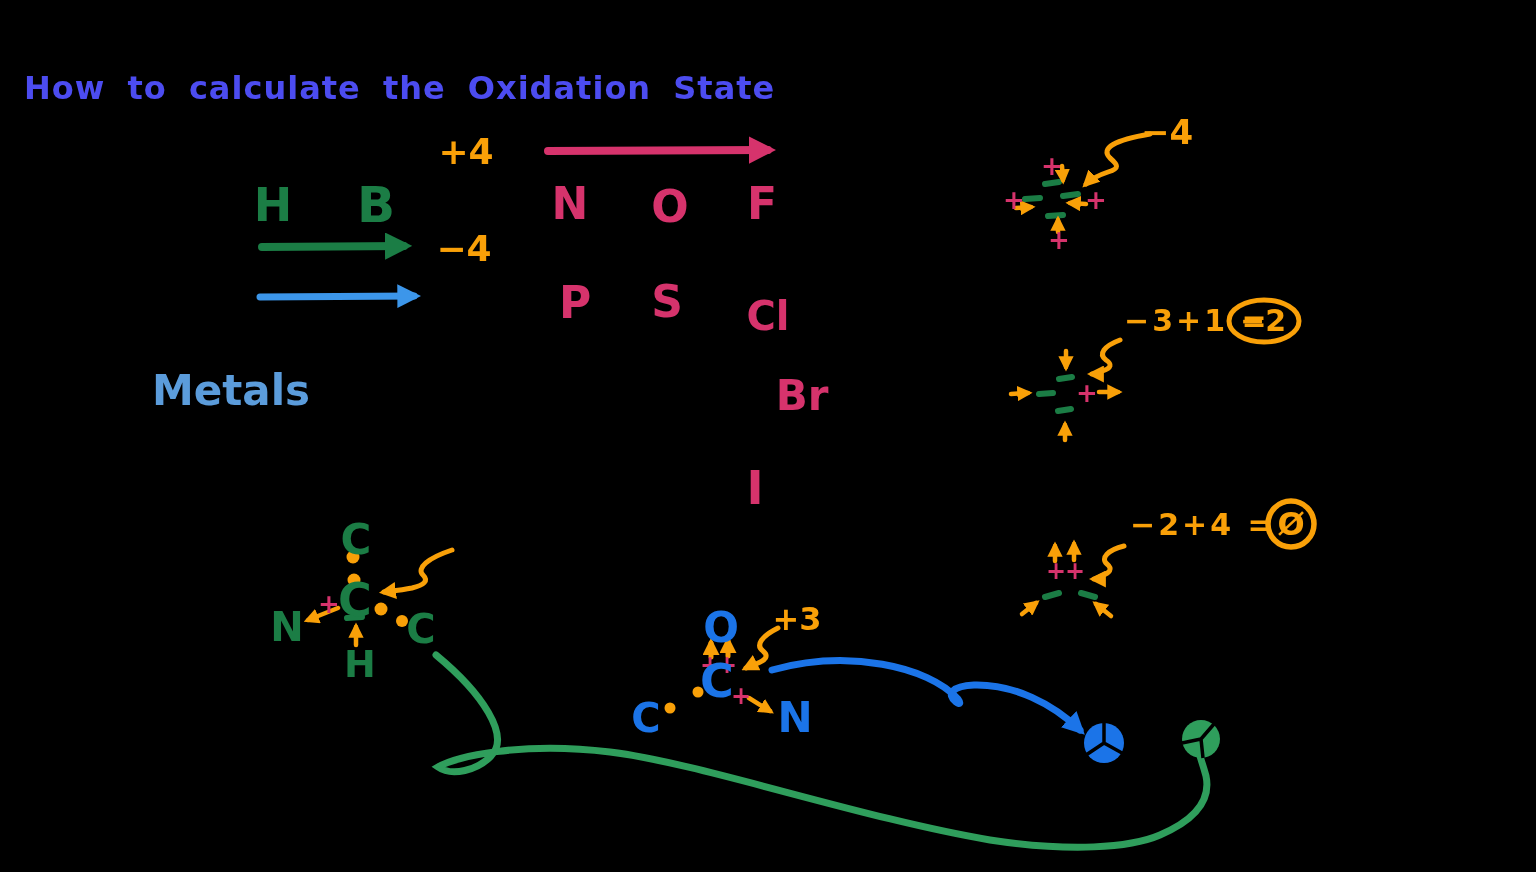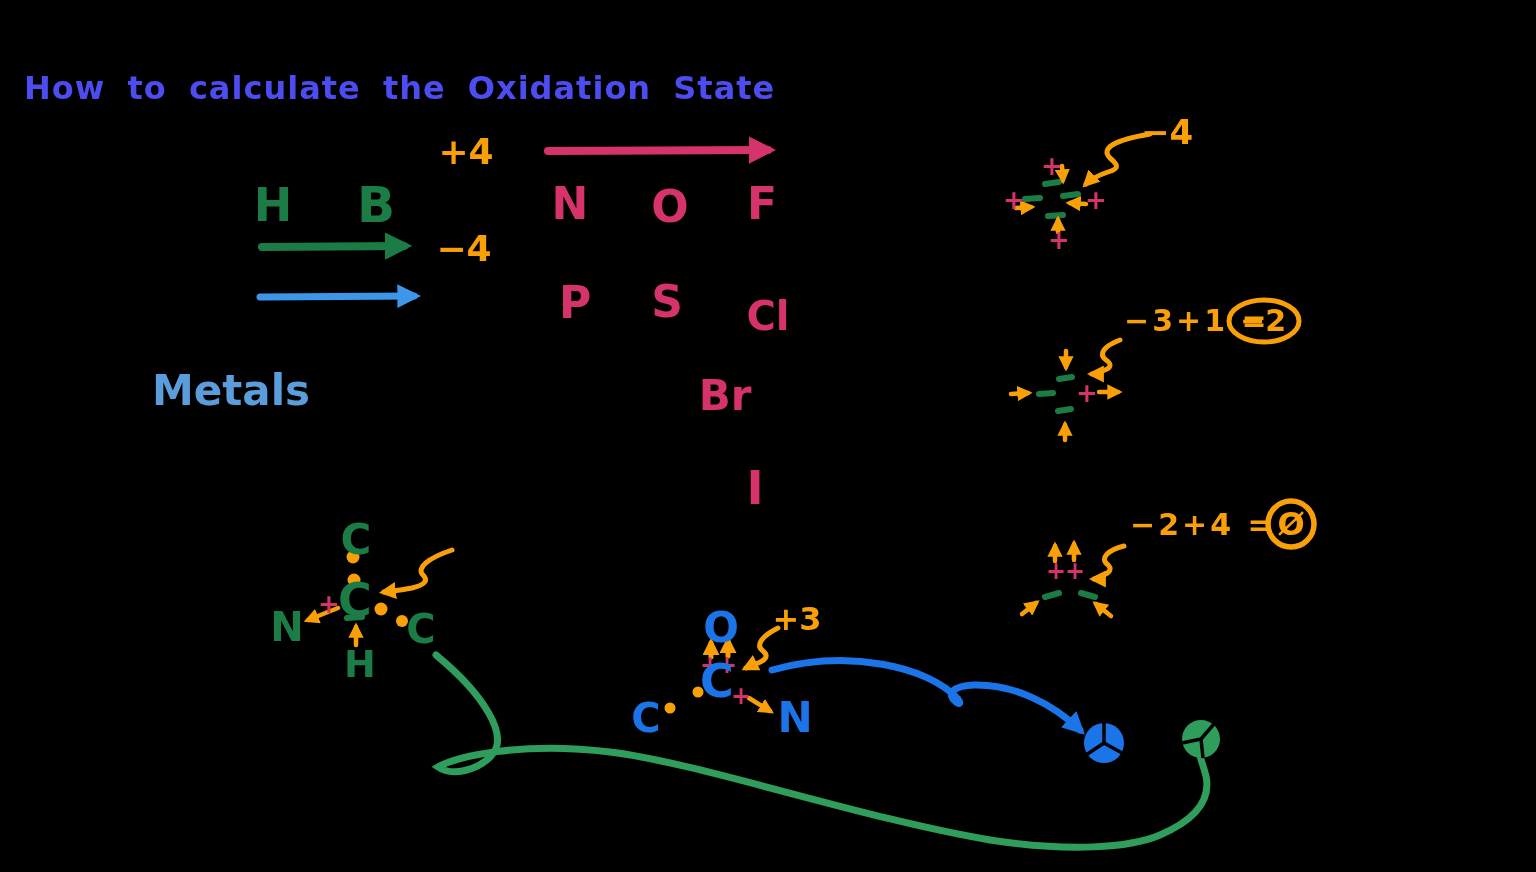--- a/index.html
+++ b/index.html
@@ -121,21 +121,21 @@
   <div class="t c col-orange" style="left:466px;top:152px;font-size:36px;">+4</div>
   <div class="t c col-orange" style="left:464px;top:249px;font-size:36px;">−4</div>
   <div class="t col-lblue" style="left:152px;top:322px;font-size:42px;margin-top:48px;">Metals</div>
 
   <div class="t c col-pink" style="left:570px;top:204px;font-size:44px;">N</div>
   <div class="t c col-pink" style="left:670px;top:207px;font-size:44px;">O</div>
   <div class="t c col-pink" style="left:762px;top:204px;font-size:44px;">F</div>
   <div class="t c col-pink" style="left:575px;top:303px;font-size:44px;">P</div>
   <div class="t c col-pink" style="left:667px;top:302px;font-size:44px;">S</div>
   <div class="t c col-pink" style="left:768px;top:316px;font-size:40px;">Cl</div>
-  <div class="t c col-pink" style="left:725px;top:396px;font-size:42px;">Br</div>
+  <div class="t c col-pink" style="left:802px;top:396px;font-size:42px;">Br</div>
   <div class="t c col-pink" style="left:755px;top:488px;font-size:46px;">I</div>
 
   <div class="t c col-orange" style="left:1167px;top:132px;font-size:34px;">−4</div>
   <span class="t c col-pink plus" style="left:1052px;top:166px;">+</span>
   <span class="t c col-pink plus" style="left:1014px;top:200px;">+</span>
   <span class="t c col-pink plus" style="left:1096px;top:200px;">+</span>
   <span class="t c col-pink plus" style="left:1059px;top:240px;">+</span>
 
   <div class="t col-orange" style="left:1124px;top:306px;font-size:30px;letter-spacing:3px;">−3+1 =</div>
   <div class="t c col-orange" style="left:1263px;top:321px;font-size:30px;">−2</div>

